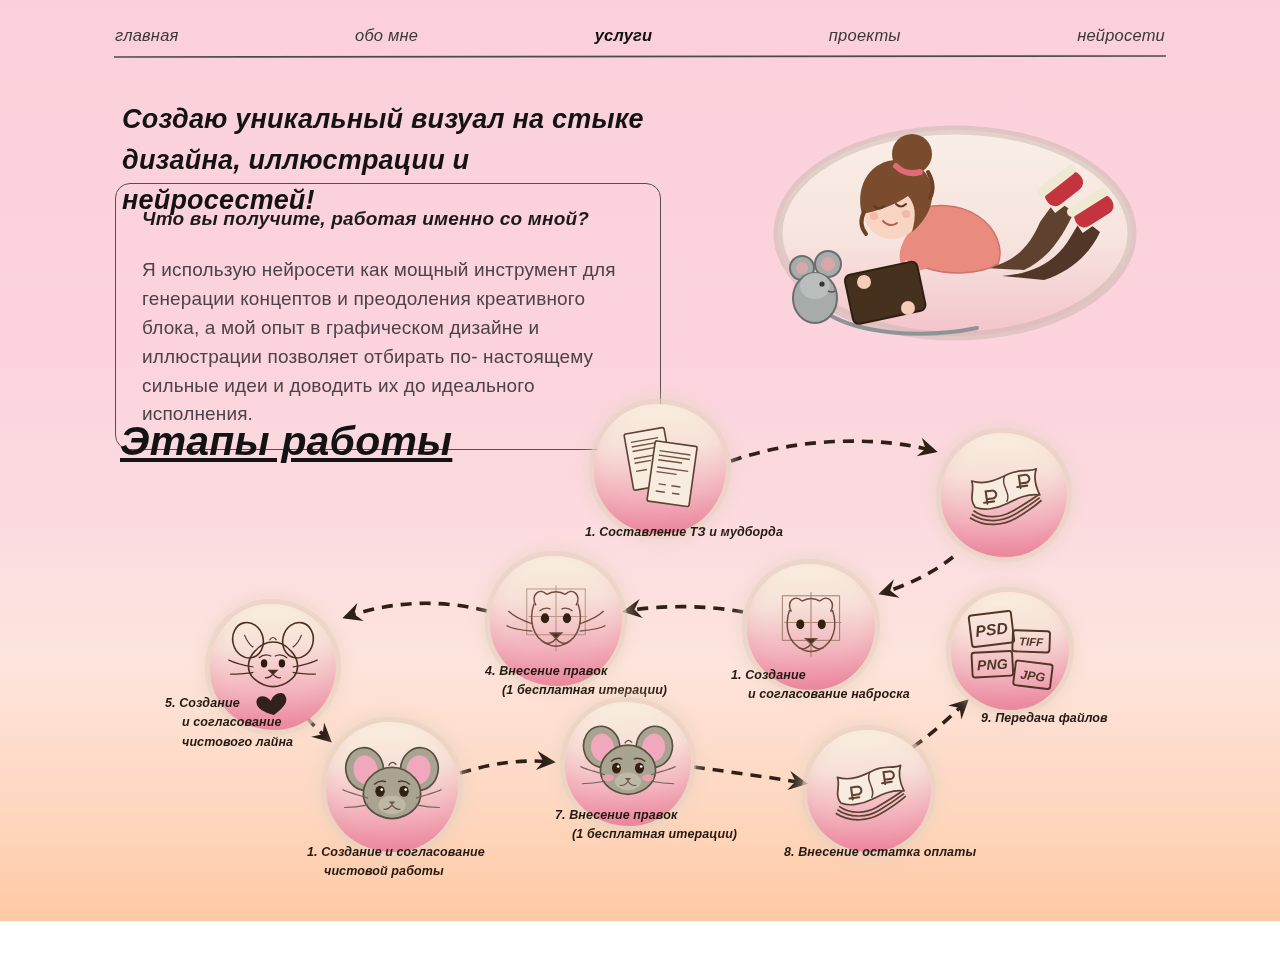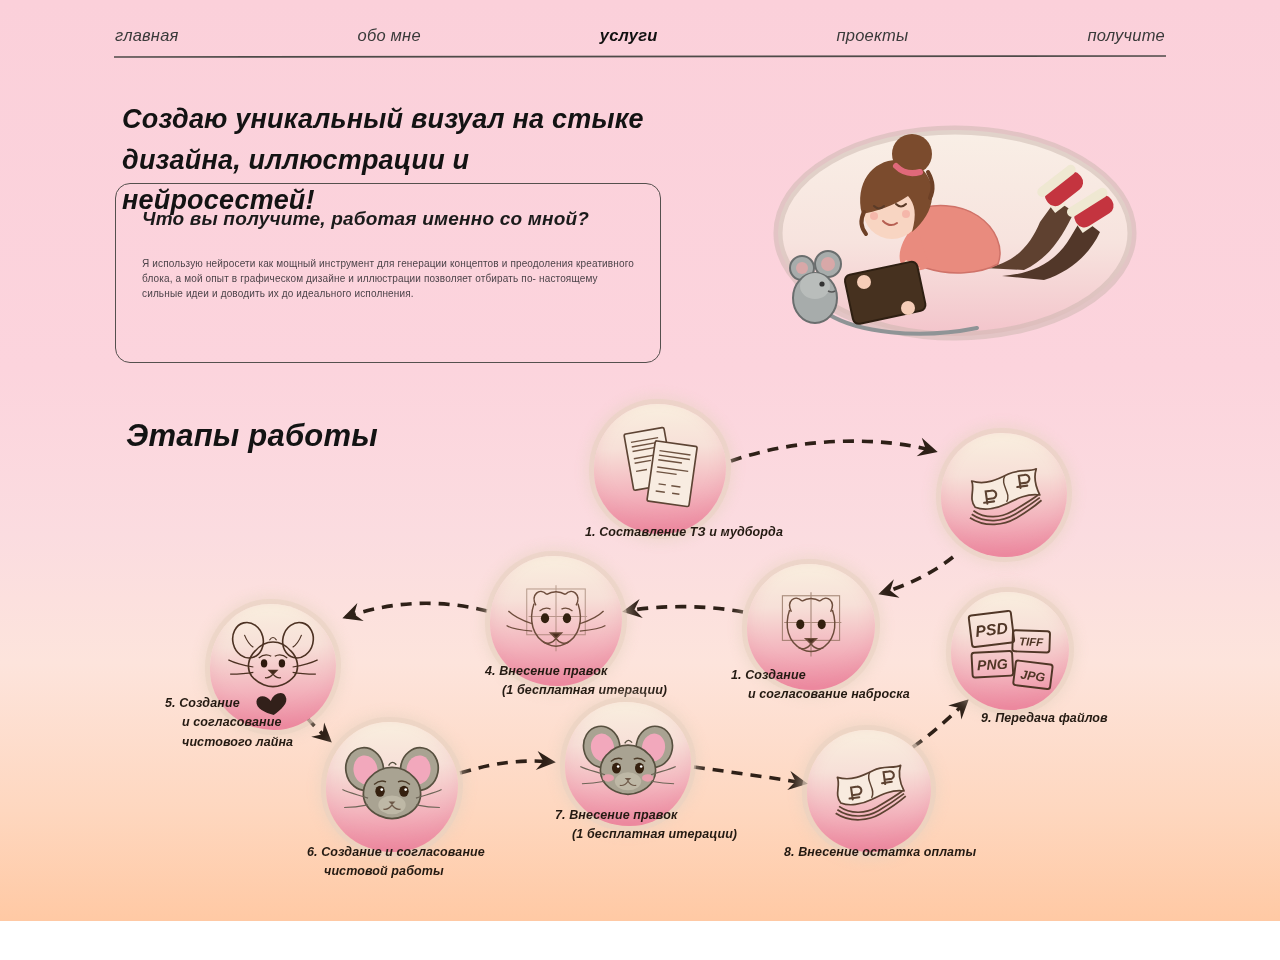--- a/index.html
+++ b/index.html
@@ -12,44 +12,44 @@
   .nav { position:absolute; left:115px; top:26px; width:1050px; display:flex; justify-content:space-between; }
   .nav-item { font-style:italic; font-size:16.5px; color:#3a3a3a; cursor:pointer; letter-spacing:.2px; }
   .nav-item.active { font-weight:bold; color:#111; }
   .nav-line { position:absolute; left:112px; top:52px; }
   
   .hero-title { position:absolute; left:122px; top:88px; width:540px;
     font-size:27px; font-weight:bold; font-style:italic; color:#131313; line-height:1.5; letter-spacing:.2px;margin-top:11px; }
   .card { position:absolute; left:115px; top:183px; width:546px; min-height:180px;
     border:1.6px solid #55504e; border-radius:15px; padding:24px 26px 20px; }
   .card-heading { font-size:19px; font-weight:bold; font-style:italic; color:#1b1b1b; margin-bottom:16px; letter-spacing:.2px; }
-  .card p { font-size:10px; color:#4c4349; line-height:1.52; letter-spacing:.15px; margin-top:26px; }
+  .card p { font-size:19px; color:#4c4349; line-height:1.52; letter-spacing:.15px; margin-top:26px; }
   .hero-art { position:absolute; left:762px; top:116px; }
   
-  .stages-heading { position:absolute; left:126px; top:418px;
-    font-size:31px; font-weight:bold; font-style:italic; color:#131313; letter-spacing:.2px; }
+  .stages-heading { position:absolute; left:120px; top:418px;
+    font-size:41px; font-weight:bold; font-style:italic; color:#131313; letter-spacing:.2px;text-decoration:underline; }
   .bubble { position:absolute; display:flex; align-items:center; justify-content:center;
     border-radius:48% 52% 49% 51% / 51% 49% 52% 48%;
     background:linear-gradient(178deg,#f9edde 6%,#f7e0d8 34%,#f3b4bd 68%,#ed8ba1 96%);
     box-shadow:0 0 0 5px rgba(231,210,193,.55), 0 0 11px 9px rgba(231,210,193,.45), inset 0 -8px 16px rgba(233,128,152,.22); }
   .step-label { position:absolute; font-size:12.5px; font-weight:bold; font-style:italic; color:#241a12;
     line-height:1.55; white-space:pre-line; padding-left:17px; text-indent:-17px; letter-spacing:.1px; }
   .arrows { position:absolute; left:0; top:0; pointer-events:none; }
 </style>
 </head>
 <body>
 
 <div class="page">
 
   <nav class="nav">
     <span class="nav-item">главная</span>
     <span class="nav-item">обо мне</span>
     <span class="nav-item active">услуги</span>
     <span class="nav-item">проекты</span>
-    <span class="nav-item">получите</span>
+    <span class="nav-item">нейросети</span>
   </nav>
   <svg class="nav-line" width="1056" height="10">
     <path d="M2,5 C 220,3 560,6.5 1054,4" fill="none" stroke="#4e4a48" stroke-width="1.7"></path>
   </svg>
 
   <h1 class="hero-title">Создаю уникальный визуал на стыке дизайна, иллюстрации и нейросестей!</h1>
 
   <div class="card">
     <div class="card-heading">Что вы получите, работая именно со мной?</div>
     <p>Я использую нейросети как мощный инструмент для генерации концептов и преодоления креативного блока, а мой опыт в графическом дизайне и иллюстрации позволяет отбирать по- настоящему сильные идеи и доводить их до идеального исполнения.</p>
@@ -275,21 +275,21 @@
       <ellipse cx="48" cy="58" rx="5.5" ry="6.5" fill="#35200f"></ellipse>
       <ellipse cx="76" cy="58" rx="5.5" ry="6.5" fill="#35200f"></ellipse>
       <circle cx="50" cy="56" r="1.6" fill="#fff"></circle>
         <circle cx="78" cy="56" r="1.6" fill="#fff"></circle>
       <path d="M41,50 q7,-6 14,-3 M69,47 q7,-3 14,3" fill="none" stroke="#4c3b28" stroke-width="1.6"></path>
       <path d="M58,70 L66,70 L62,74 Z" fill="#6d5847"></path>
       <path d="M62,74 q-4,6 -10,5 M62,74 q4,6 10,5" fill="none" stroke="#6d5847" stroke-width="1.5"></path>
       <path d="M34,66 C22,62 12,60 4,56 M34,74 C24,76 14,77 6,77 M90,66 C102,62 112,60 120,56 M90,74 C100,76 110,77 118,77" fill="none" stroke="#6e6557" stroke-width="1.4"></path>
     </svg>
   </div>
-  <div class="step-label" style="left:307px;top:843px;">6.  Создание и согласование
+  <div class="step-label" style="left:307px;top:843px;">1.  Создание и согласование
 чистовой работы</div>
 
   <div class="bubble" style="left:565px;top:702px;width:126px;height:124px;">
     <svg width="102" height="88" viewBox="0 0 124 106">
       <ellipse cx="30" cy="32" rx="22" ry="25" fill="#a9a392" stroke="#57503f" stroke-width="2" transform="rotate(-10 30 32)"></ellipse>
       <ellipse cx="94" cy="32" rx="22" ry="25" fill="#a9a392" stroke="#57503f" stroke-width="2" transform="rotate(10 94 32)"></ellipse>
       <ellipse cx="31" cy="33" rx="14" ry="17" fill="#f2a8bc" transform="rotate(-10 31 33)"></ellipse>
       <ellipse cx="93" cy="33" rx="14" ry="17" fill="#f2a8bc" transform="rotate(10 93 33)"></ellipse>
       <path d="M36,42 C28,50 26,64 32,74 C40,86 54,90 62,90 C70,90 84,86 92,74 C98,64 96,50 88,42 C80,33 70,30 62,30 C54,30 44,33 36,42 Z" fill="#a9a392" stroke="#57503f" stroke-width="2"></path>
       <path d="M58,28 q4,-7 9,-1" fill="none" stroke="#57503f" stroke-width="1.6"></path>

